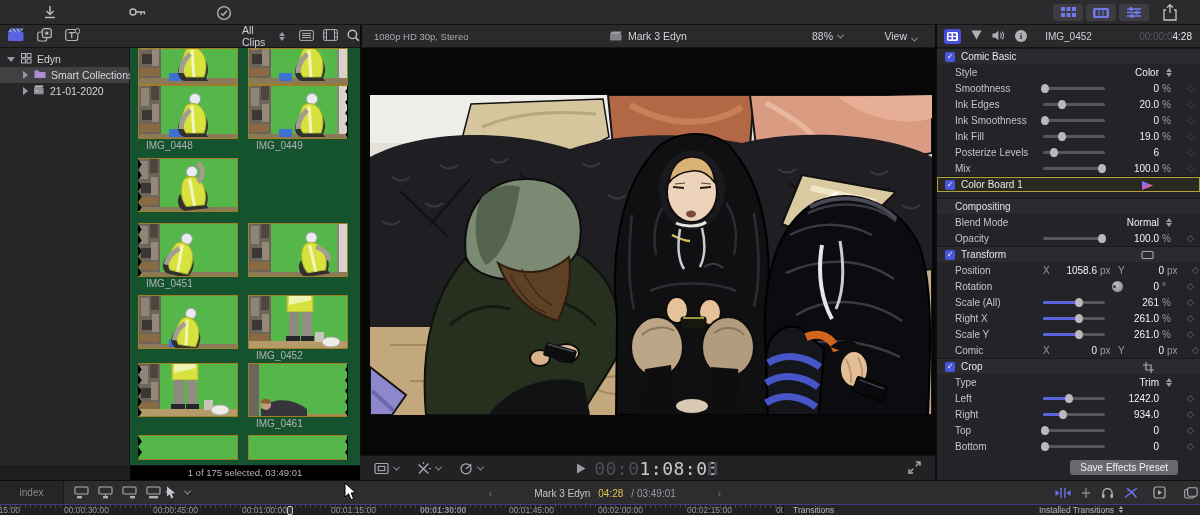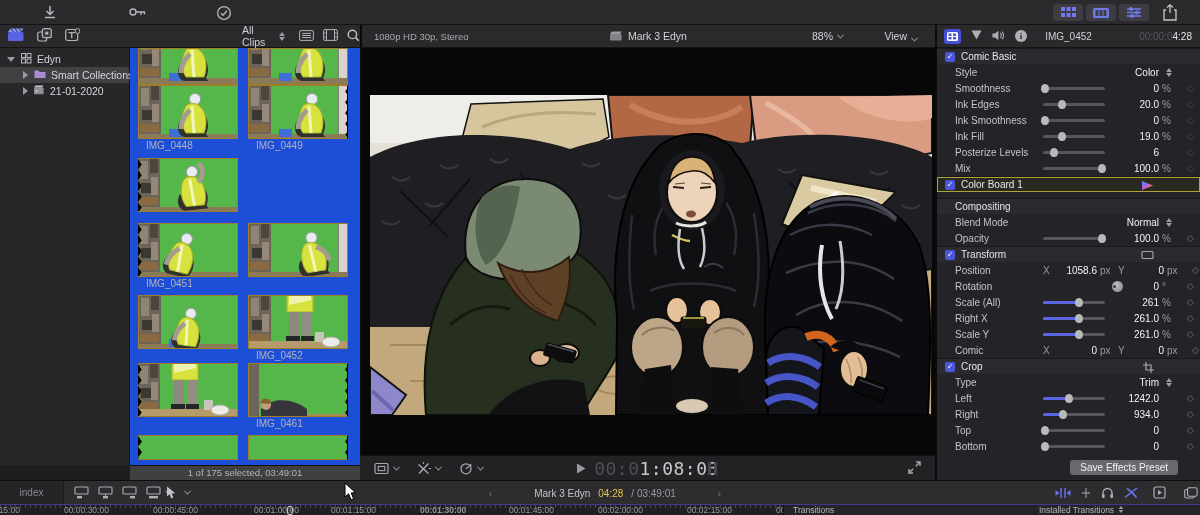--- a/index.html
+++ b/index.html
@@ -21,27 +21,27 @@
   #inspector-header { left:935px; width:265px; border-left:2px solid #0b0b0c; position:absolute; }
 
   
   #sidebar { left:0; top:48px; width:130px; height:417px; background:#27272a; border-right:1px solid #141416; }
   .sb-item { position:relative; height:16px; display:flex; align-items:center; font-size:10.5px; color:#d6d6da; white-space:nowrap; }
   .sb-item.sel { background:#414144; }
   .tri { width:0; height:0; border-top:4px solid transparent; border-bottom:4px solid transparent; border-left:5px solid #9a9aa0; }
   .tri.down { border-left:4px solid transparent; border-right:4px solid transparent; border-top:5px solid #9a9aa0; border-bottom:none; }
 
   
-  #browser { left:130px; top:48px; width:230px; height:417px; background:#1d4ed8; overflow:hidden; }
+  #browser { left:130px; top:48px; width:230px; height:417px; background:#14532d; overflow:hidden; }
   .clip-row { display:flex; margin-left:8px; gap:10px; }
   .thumb { position:relative; width:100px; background:#000; border:1px solid #a07e28; }
   .thumb svg { display:block; }
   .lbl-row { height:14px; display:flex; margin-left:8px; gap:10px; }
   .lbl-row div { width:100px; padding-left:8px; color:#b2b2b6; font-size:10px; line-height:14px; }
-  #browser-status { left:130px; top:465px; width:230px; height:15px; background:#404040; border-top:1px solid #101012; text-align:center; line-height:14px; color:#b4b4b8; font-size:9.5px; }
+  #browser-status { left:130px; top:465px; width:230px; height:15px; background:#000000; border-top:1px solid #101012; text-align:center; line-height:14px; color:#b4b4b8; font-size:9.5px; }
 
   
   #viewer { left:360px; top:48px; width:575px; height:407px; background:#070708; border-left:2px solid #0b0b0c; }
   #canvas { position:absolute; left:8px; top:47px; width:562px; height:320px; }
   #viewer-bottom { left:360px; top:455px; width:575px; height:25px; background:#222225; border-top:1px solid #101012; display:flex; align-items:center; }
   #big-tc { position:absolute; left:0; right:0; text-align:center; font-family:"DejaVu Sans Mono",monospace; font-size:18px; letter-spacing:0.5px; color:#c9c9cd; }
   #big-tc .dim { color:#4e4e54; }
 
   
   #inspector { left:935px; top:48px; width:265px; height:432px; background:#242428; border-left:2px solid #0b0b0c; }
@@ -1060,21 +1060,21 @@
           </svg></span>
       </div>
   </div>
 
   <div id="purple-line" class="abs"></div>
   <div id="ruler" class="abs">
     <div id="playhead"></div>
   <div class="rl" style="left: -25px;">00:00:15:00</div>
       <div class="rl" style="left: 64px;">00:00:30:00</div>
       <div class="rl" style="left: 153px;">00:00:45:00</div>
-      <div class="rl" style="left: 254px;">00:01:00:00</div>
+      <div class="rl" style="left: 242px;">00:01:00:00</div>
       <div class="rl" style="left: 331px;">00:01:15:00</div>
       <div class="rl" style="left: 420px; font-weight: bold;">00:01:30:00</div>
       <div class="rl" style="left: 509px;">00:01:45:00</div>
       <div class="rl" style="left: 598px;">00:02:00:00</div>
       <div class="rl" style="left: 687px;">00:02:15:00</div>
       <div class="rl" style="left: 776px;">00:02:30:00</div>
     </div>
   <div id="transitions-strip" class="abs">
     <span style="position:absolute;left:9px;top:0;line-height:10px">Transitions</span>
     <span style="position:absolute;left:255px;top:0;line-height:10px;display:flex;align-items:flex-start">

